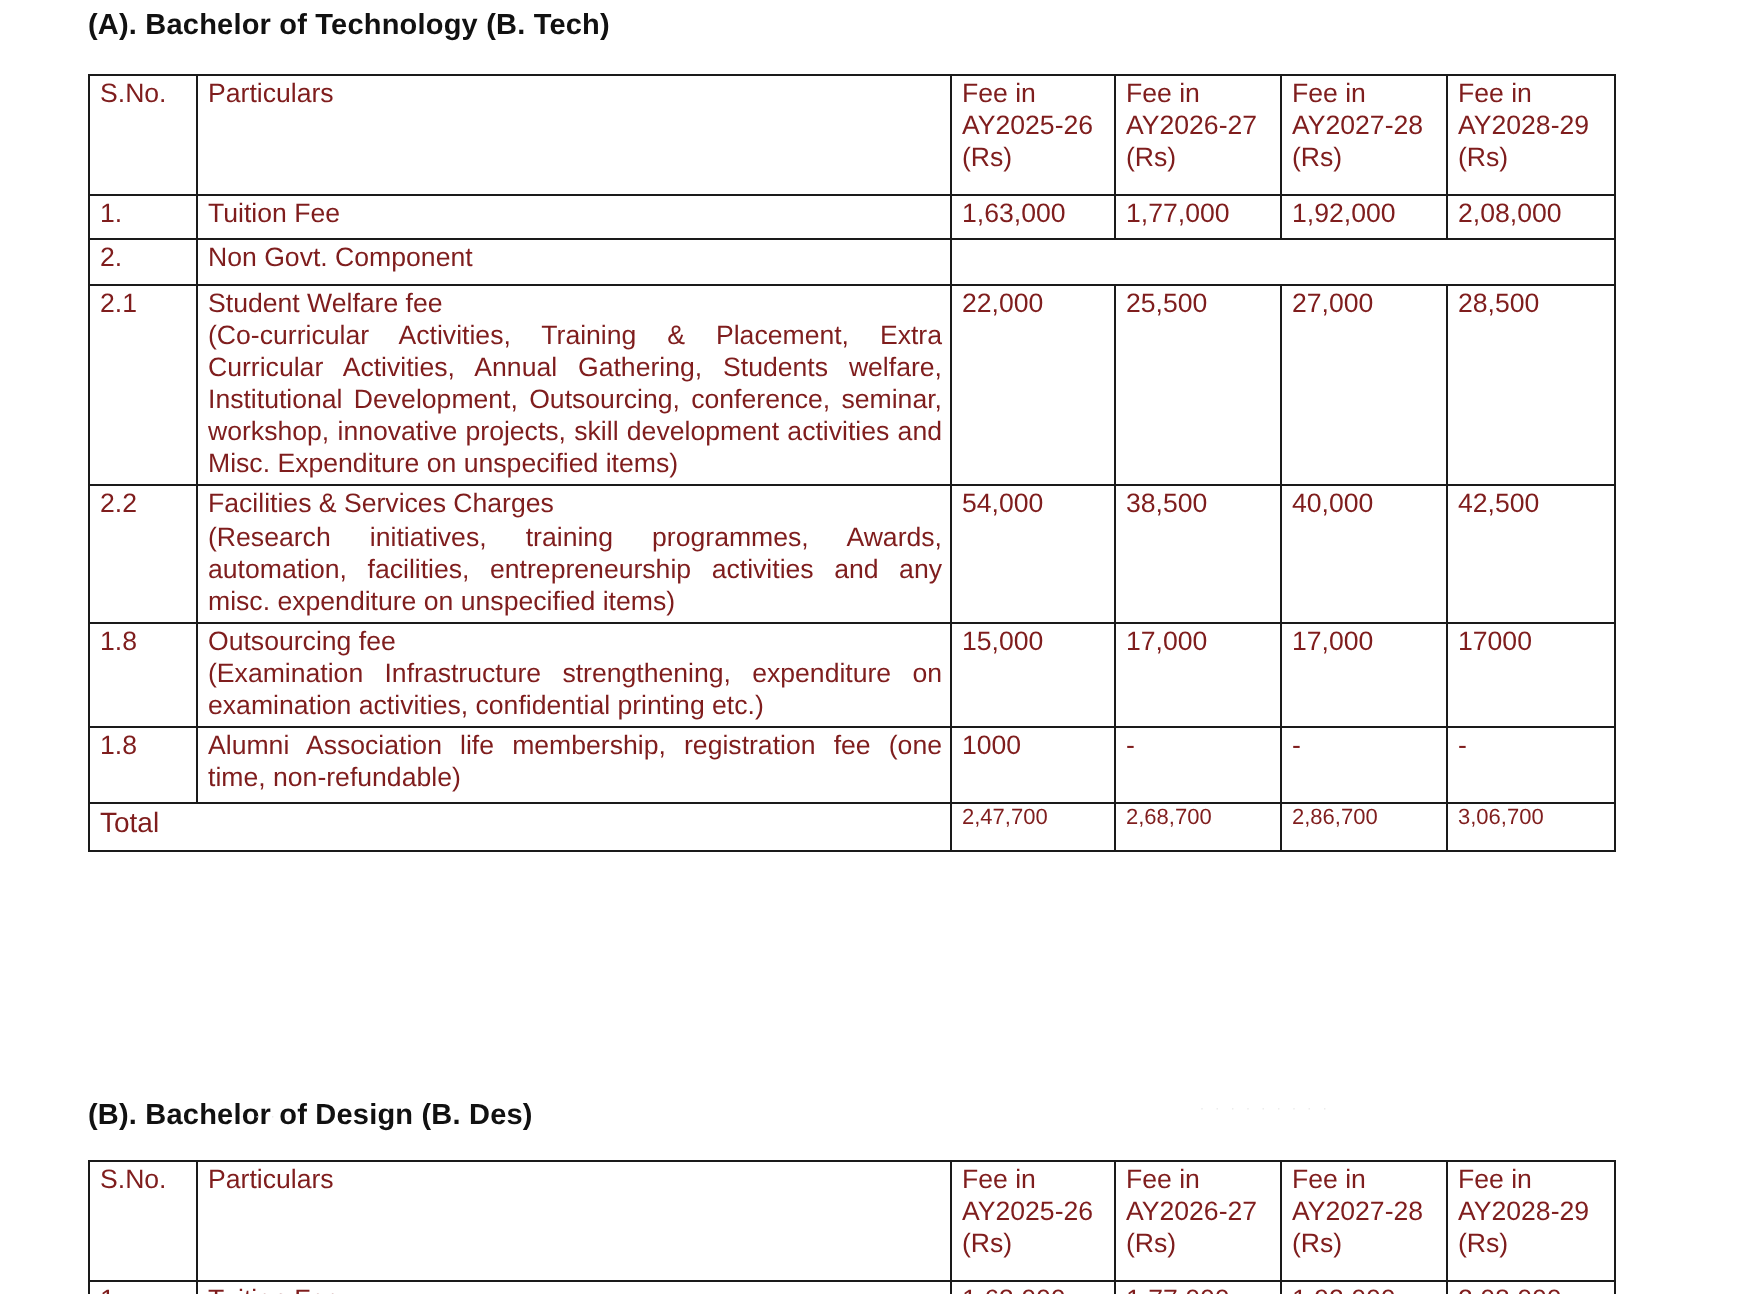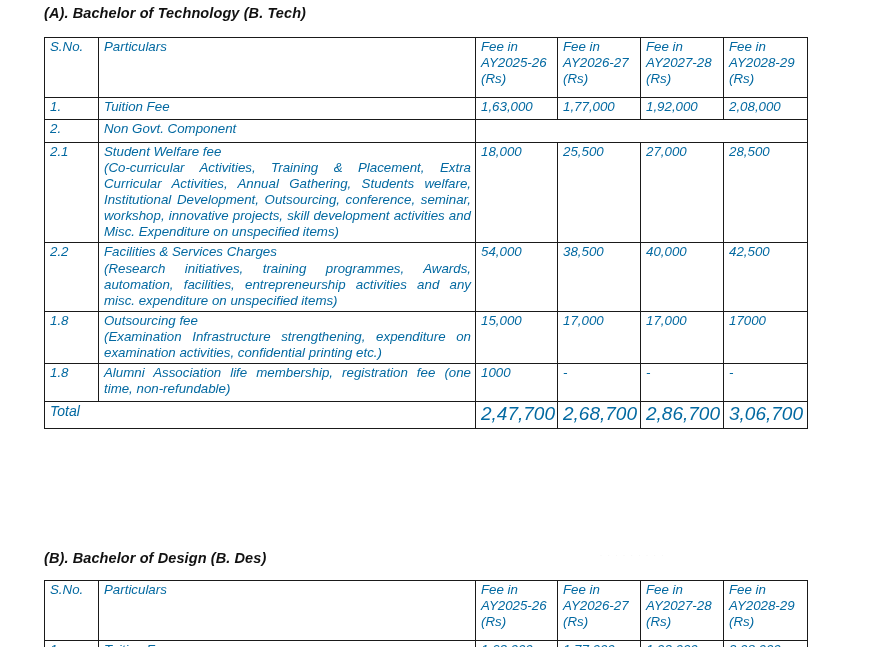--- a/index.html
+++ b/index.html
@@ -15,41 +15,40 @@
     color: #0a0a0a;
     position: relative;
   }
 
   .page {
     position: absolute;
     left: 0;
     top: 0;
     width: 764px;
     height: 647px;
-    font-style: italic;
   }
 
   .section-title {
     position: absolute;
     font-size: 14.5px;
     font-weight: bold;
     letter-spacing: 0.1px;
     color: #111;
     white-space: nowrap;
   }
 
   #title-a { left: 44px; top: 5px; }
   #title-b { left: 44px; top: 550px; }
 
   table.fee-table {
     position: absolute;
     border-collapse: collapse;
     table-layout: fixed;
     font-size: 13.3px;
-    color: #0369a1;
+    color: #7f1d1d;
     background: #fff;
   }
 
   #table-a { left: 44px; top: 37px; width: 762px; }
   #table-b { left: 44px; top: 580px; width: 762px; }
 
   table.fee-table td,
   table.fee-table th {
     border: 1px solid #1a1a1a;
     padding: 1px 4px 2px 5px;
@@ -104,21 +103,21 @@
 
   td.total-label {
     text-align: center;
     font-weight: bold;
     font-size: 14px;
     padding-top: 1px;
     padding-bottom: 2px;
   }
   td.total-val {
     font-weight: bold;
-    font-size: 19px;
+    font-size: 11px;
     white-space: nowrap;
   }
 
   
   tr.r-tuition td { height: 18px; }
   tr.r-group td { height: 19px; }
   tr.r-23 td { height: 18px; }
   tr.r-25 td { height: 32px; }
   tr.r-26 td { height: 34px; }
   tr.r-total td { height: 20px; }
@@ -192,21 +191,21 @@
         <td class="bold">Non Govt. Component</td>
         <td colspan="4"></td>
       </tr>
 
       <tr>
         <td class="sno">2.1</td>
         <td class="justify">
           <p class="j first">Student Welfare fee</p>
           <p class="j">(Co-curricular Activities, Training &amp; Placement, Extra Curricular Activities, Annual Gathering, Students welfare, Institutional Development, Outsourcing, conference, seminar, workshop, innovative projects, skill development activities and Misc. Expenditure on unspecified items)</p>
         </td>
-        <td class="num">18,000</td>
+        <td class="num">22,000</td>
         <td class="num">25,500</td>
         <td class="num">27,000</td>
         <td class="num">28,500</td>
       </tr>
 
       <tr>
         <td class="sno">2.2</td>
         <td class="justify">
           <p class="j first">Facilities &amp; Services Charges</p>
           <p class="j">(Research initiatives, training programmes, Awards, automation, facilities, entrepreneurship activities and any misc. expenditure on unspecified items)</p>

